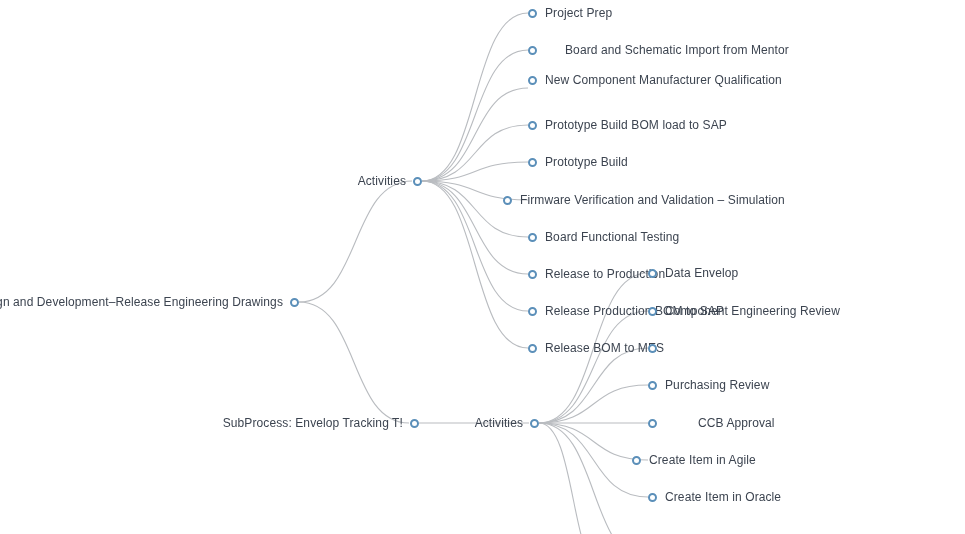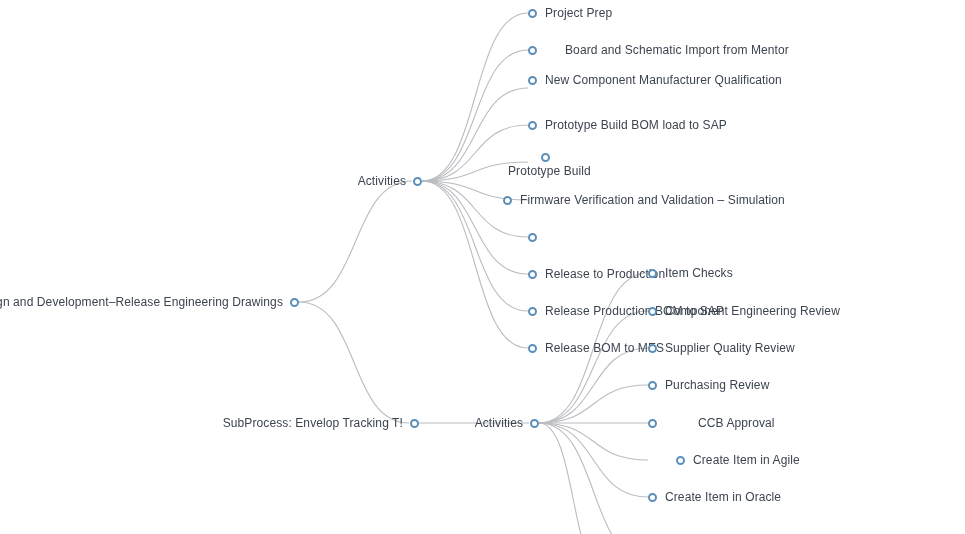--- a/index.html
+++ b/index.html
@@ -107,30 +107,31 @@
         <span class="node-label">Board and Schematic Import from Mentor</span>
       </div>
       <div class="node right" style="top: 71px; left: 528px;">
         <span class="node-marker"></span>
         <span class="node-label">New Component Manufacturer Qualification</span>
       </div>
       <div class="node right" style="top: 116px; left: 528px; align-items: center;">
         <span class="node-marker"></span>
         <span class="node-label">Prototype Build BOM load to SAP</span>
       </div>
-      <div class="node right" style="top: 153px; left: 508px; flex-direction: column;">
+      <div class="node right" style="top: 153px; left: 528px;">
         <span class="node-marker"></span>
         <span class="node-label">Prototype Build</span>
       </div>
       <div class="node right" style="top: 191px; left: 503px;">
         <span class="node-marker"></span>
         <span class="node-label">Firmware Verification and Validation – Simulation</span>
       </div>
       <div class="node right" style="top: 228px; left: 528px;">
         <span class="node-marker"></span>
+        <span class="node-label">Board Functional Testing</span>
       </div>
       <div class="node right" style="top: 265px; left: 528px;">
         <span class="node-marker"></span>
         <span class="node-label">Release to Production</span>
       </div>
       <div class="node right" style="top: 302px; left: 528px;">
         <span class="node-marker"></span>
         <span class="node-label">Release Production BOM to SAP</span>
       </div>
       <div class="node right" style="top: 339px; left: 528px;">
@@ -140,39 +141,38 @@
       <div class="node left" style="top: 414px; right: 546px; text-align: center;">
         <span class="node-label">SubProcess: Envelop Tracking T!</span>
         <span class="node-marker"></span>
       </div>
       <div class="node left" style="top: 414px; right: 426px;">
         <span class="node-label">Activities</span>
         <span class="node-marker"></span>
       </div>
       <div class="node right" style="top: 264px; left: 648px;">
         <span class="node-marker"></span>
-        <span class="node-label">Item Checks</span>
+        <span class="node-label">Data Envelop</span>
       </div>
       <div class="node right" style="top: 302px; left: 648px;">
         <span class="node-marker"></span>
         <span class="node-label">Component Engineering Review</span>
       </div>
       <div class="node right" style="top: 339px; left: 648px;">
         <span class="node-marker"></span>
-        <span class="node-label">Supplier Quality Review</span>
       </div>
       <div class="node right" style="top: 376px; left: 648px;">
         <span class="node-marker"></span>
         <span class="node-label">Purchasing Review</span>
       </div>
       <div class="node right" style="top: 414px; left: 648px; gap: 33px;">
         <span class="node-marker"></span>
         <span class="node-label">CCB Approval</span>
       </div>
-      <div class="node right" style="top: 451px; left: 676px;">
+      <div class="node right" style="top: 451px; left: 632px;">
         <span class="node-marker"></span>
         <span class="node-label">Create Item in Agile</span>
       </div>
       <div class="node right" style="top: 488px; left: 648px;">
         <span class="node-marker"></span>
         <span class="node-label">Create Item in Oracle</span>
       </div>
     </div>
 
 </div>

